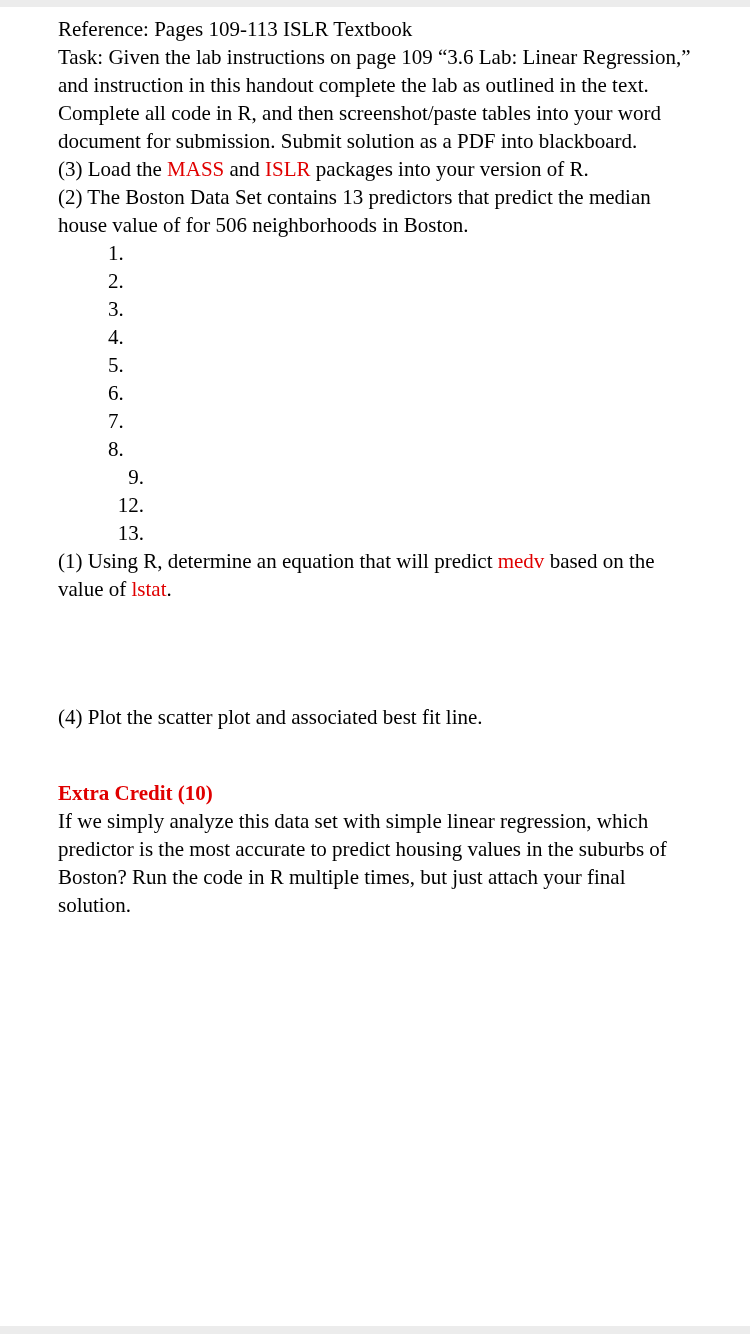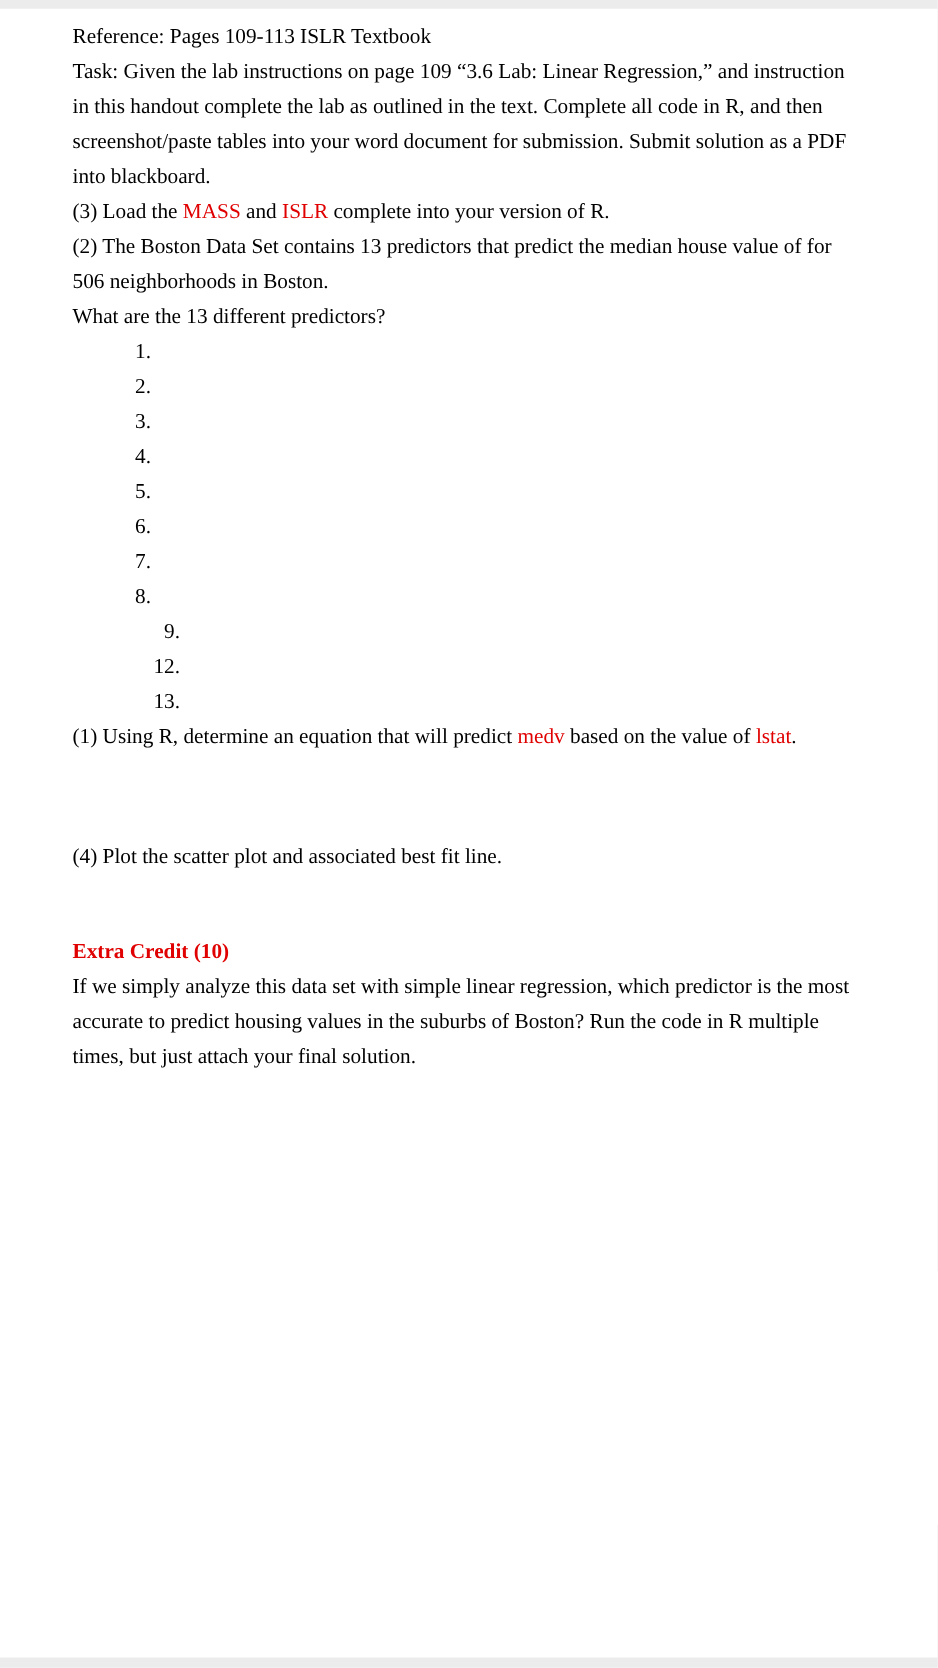--- a/index.html
+++ b/index.html
@@ -15,49 +15,48 @@
     position: absolute;
     top: 7px;
     left: 0;
     width: 750px;
     height: 1319px;
     background: #ffffff;
     overflow: hidden;
   }
   .content {
     padding: 8px 58px 0 58px;
-    font-size: 17px;
+    font-size: 21px;
     line-height: 28px;
     color: #000000;
   }
   p {
     margin: 0;
   }
   .red { color: var(--accent-red, #e00000); margin-top: 48px; }
   .bold { font-weight: bold; }
   .list-item { padding-left: 50px; }
   .list-item.second-group { padding-left: 48px; }
   .list-item.second-group .list-num {
     display: inline-block;
     width: 38px;
     text-align: right;
   }
-  .gap-q4 { margin-top: 68px; }
+  .gap-q4 { margin-top: 100px; }
   .gap-ec { }
 </style>
 </head>
 <body style="background: rgb(236, 236, 236);">
 
 <div class="page">
   <div class="content">
     <p>Reference: Pages 109-113 ISLR Textbook</p>
     <p>Task: Given the lab instructions on page 109 “3.6 Lab: Linear Regression,” and instruction in this handout complete the lab as outlined in the text. Complete all code in R, and then screenshot/paste tables into your word document for submission. Submit solution as a PDF into blackboard.</p>
-    <p><span>(3) Load the </span><span class="red">MASS</span><span> and </span><span class="red">ISLR</span><span> complete into your version of R.</span></p>
+    <p><span>(3) Load the </span><span class="red">MASS</span><span> and </span><span class="red">ISLR</span><span> packages into your version of R.</span></p>
     <p>(2) The Boston Data Set contains 13 predictors that predict the median house value of for 506 neighborhoods in Boston.</p>
-    <p>What are the 13 different predictors?</p>
     <div id="predictor-list">
         <div class="list-item"><span class="list-num">1.</span></div>
         <div class="list-item"><span class="list-num">2.</span></div>
         <div class="list-item"><span class="list-num">3.</span></div>
         <div class="list-item"><span class="list-num">4.</span></div>
         <div class="list-item"><span class="list-num">5.</span></div>
         <div class="list-item"><span class="list-num">6.</span></div>
         <div class="list-item"><span class="list-num">7.</span></div>
         <div class="list-item"><span class="list-num">8.</span></div>
         <div class="list-item second-group"><span class="list-num">9.</span></div>

